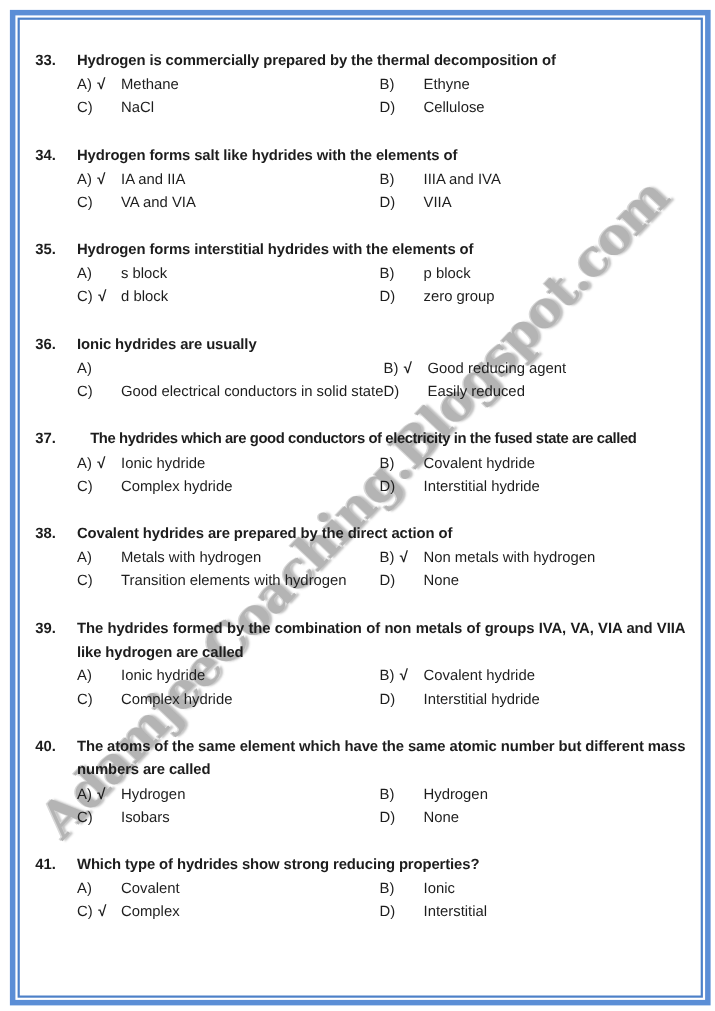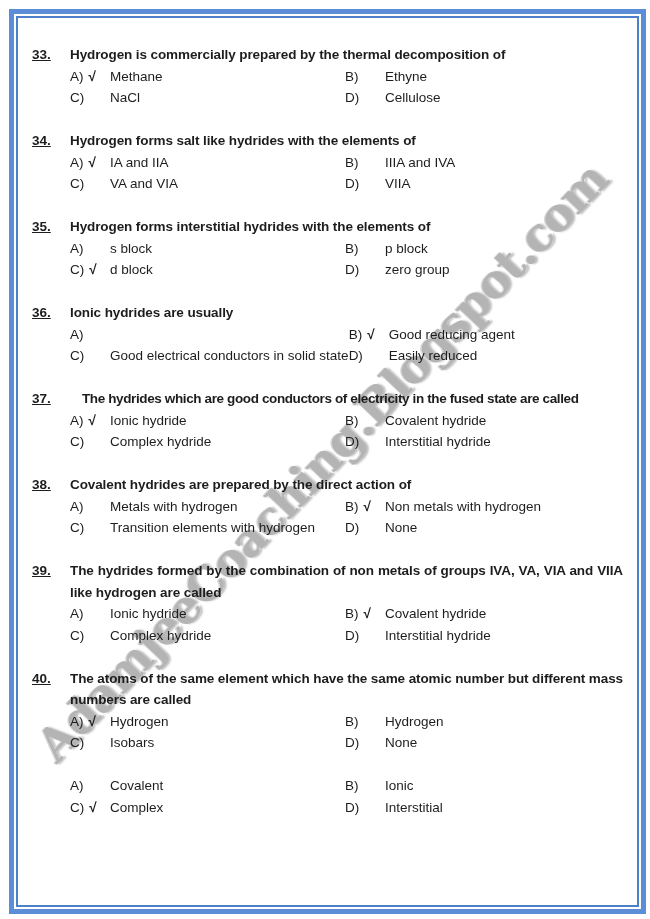--- a/index.html
+++ b/index.html
@@ -39,21 +39,21 @@
   
   .content {
     position:absolute; left:18px; top:18px; right:12px; bottom:12px;
     padding:26px 15px 0 14px;
     z-index:2;
     font-size:13.5px;
     line-height:21.5px;
   }
   .question { margin-bottom:21.5px; }
   .q-head { display:flex; font-weight:bold; }
-  .q-num  { flex:0 0 38px;text-decoration:underline; }
+  .q-num  { flex:0 0 38px; }
   .q-text { flex:1; text-align:justify; letter-spacing:-0.1px; }
   
   .question:nth-child(5) .q-text { letter-spacing:-0.38px;margin-left:12px; }
   .opts {
     display:grid;
     grid-template-columns:minmax(275px, max-content) auto;
     margin-left:38px;
   }
   .opt { display:flex; align-items:baseline; }
   .opt-label { flex:0 0 40px; display:flex; }
@@ -379,20 +379,24 @@
     <span class="opt-label">
       <span class="opt-letter">D)</span>
       <span class="opt-check"></span>
     </span>
     <span class="opt-text">None</span>
   </div>
 </div>
   </div>
 
   <div class="question">
+    <div class="q-head">
+      <span class="q-num">41.</span>
+      <span class="q-text">Which type of hydrides show strong reducing properties?</span>
+    </div>
     <div class="opts">
   <div class="opt">
     <span class="opt-label">
       <span class="opt-letter">A)</span>
       <span class="opt-check"></span>
     </span>
     <span class="opt-text">Covalent</span>
   </div>
 
   <div class="opt">

